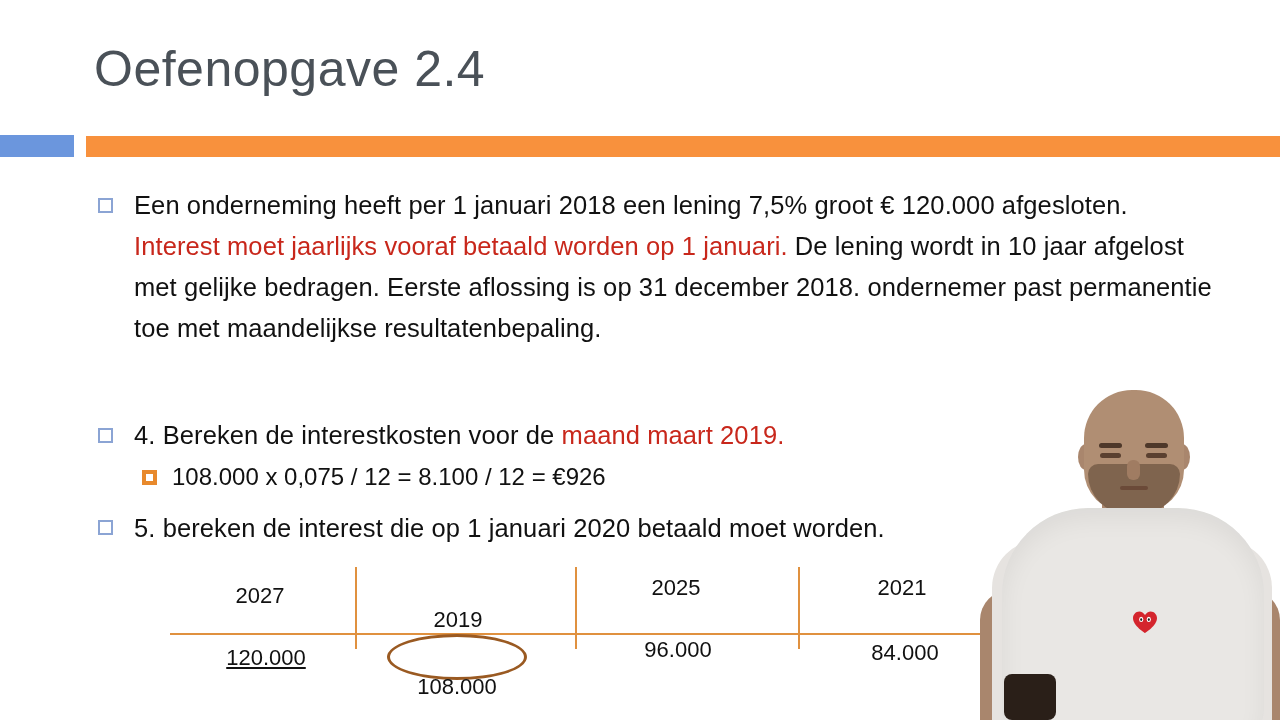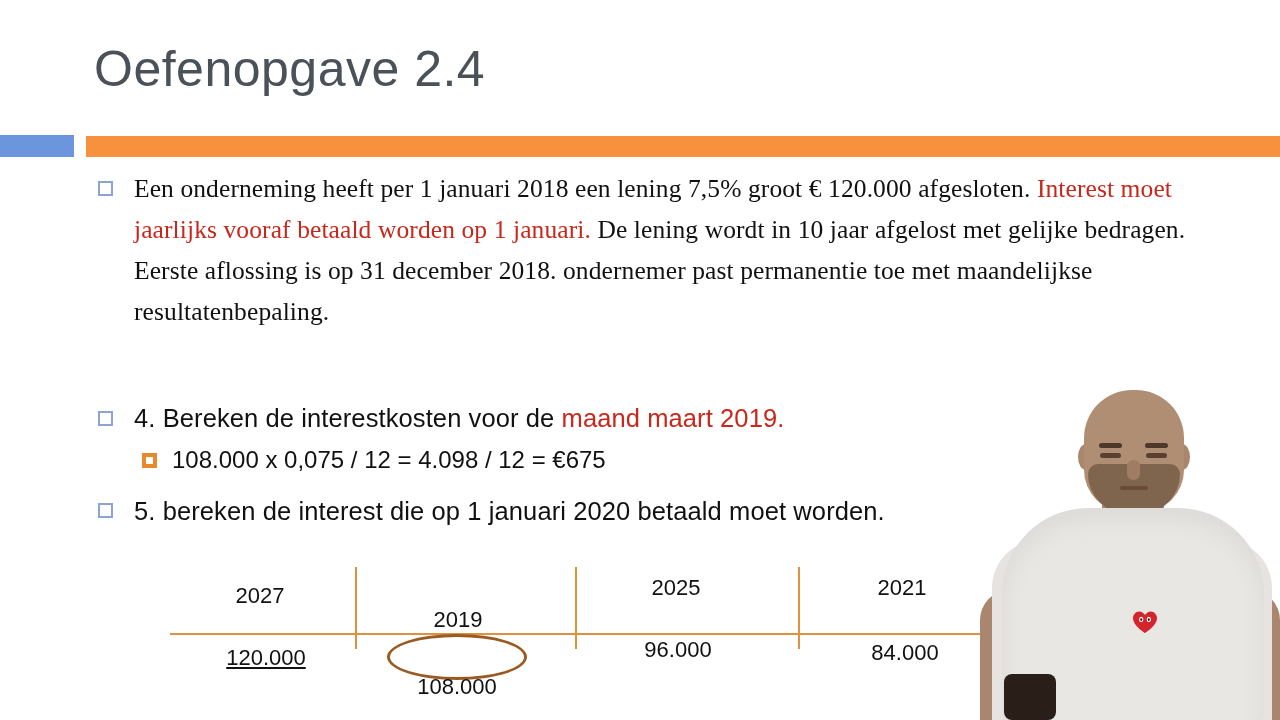--- a/index.html
+++ b/index.html
@@ -82,21 +82,21 @@
 
   .para {
     font-size: 25.5px;
     line-height: 41px;
     color: #111111;
     letter-spacing: 0.1px;
   }
   .para .hl { color: #c8271b; }
 
   
-  #para1-row { margin-top: 0px; font-family: Liberation Serif, serif; }
+  #para1-row { margin-top: 17px; }
   #para1-row .bullet-marker { left: 98px; top: 13px; }
   #para1 { width: 1085px; }
 
   
   #q4-row { margin-top: 66px; }
   #q4-row .bullet-marker { left: 98px; top: 13px; }
 
   
   .subbullet-row {
     position: relative;
@@ -357,21 +357,21 @@
       <div class="para" id="para1"><span>Een onderneming heeft per 1 januari 2018 een lening 7,5% groot € 120.000 afgesloten. </span><span class="hl">Interest moet jaarlijks vooraf betaald worden op 1 januari.</span><span> De lening wordt in 10 jaar afgelost met gelijke bedragen. Eerste aflossing is op 31 december 2018. ondernemer past permanentie toe met maandelijkse resultatenbepaling.</span></div>
     </div>
 
     <div class="bullet-row" id="q4-row">
       <span class="bullet-marker sq-blue"></span>
       <div class="para"><span>4. Bereken de interestkosten voor de </span><span class="hl">maand maart 2019.</span></div>
     </div>
 
     <div class="subbullet-row">
       <span class="subbullet-marker"></span>
-      <div class="subpara">108.000 x 0,075 / 12 = 4.098 / 12 = €675</div>
+      <div class="subpara">108.000 x 0,075 / 12 = 8.100 / 12 = €926</div>
     </div>
 
     <div class="bullet-row" id="q5-row">
       <span class="bullet-marker sq-blue"></span>
       <div class="para">5. bereken de interest die op 1 januari 2020 betaald moet worden.</div>
     </div>
 
   </div>
 
   <div class="timeline">

